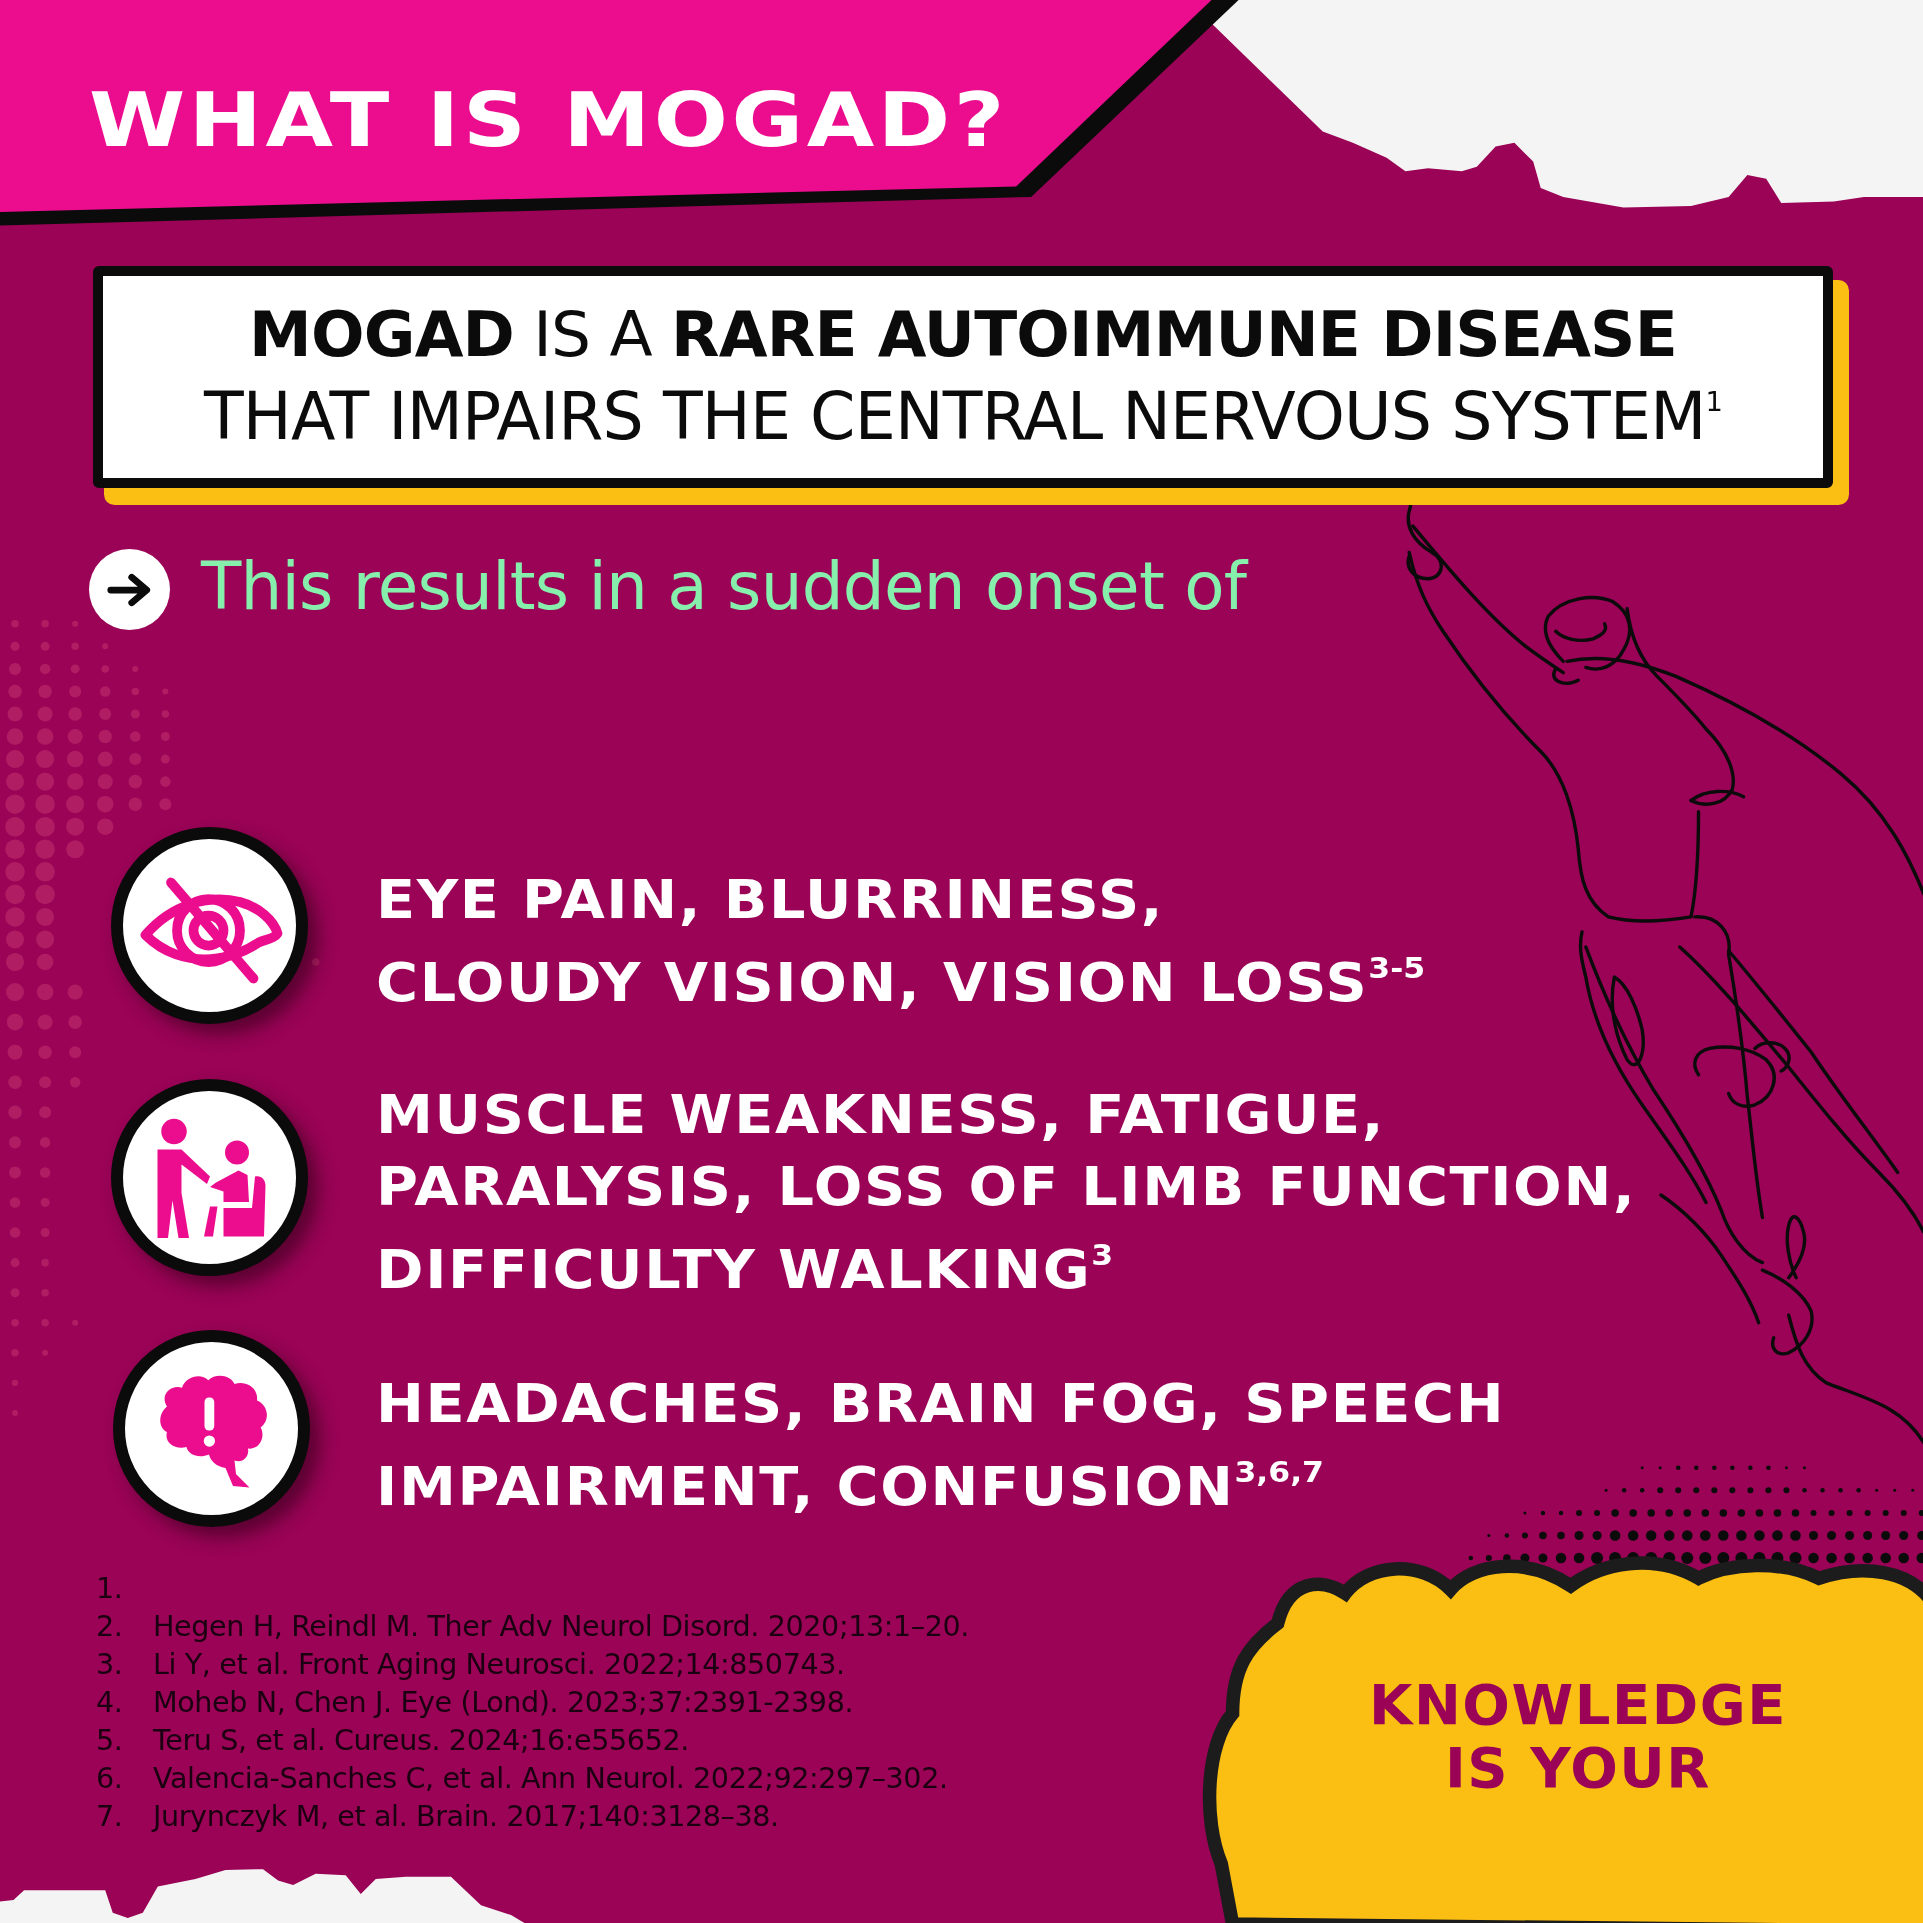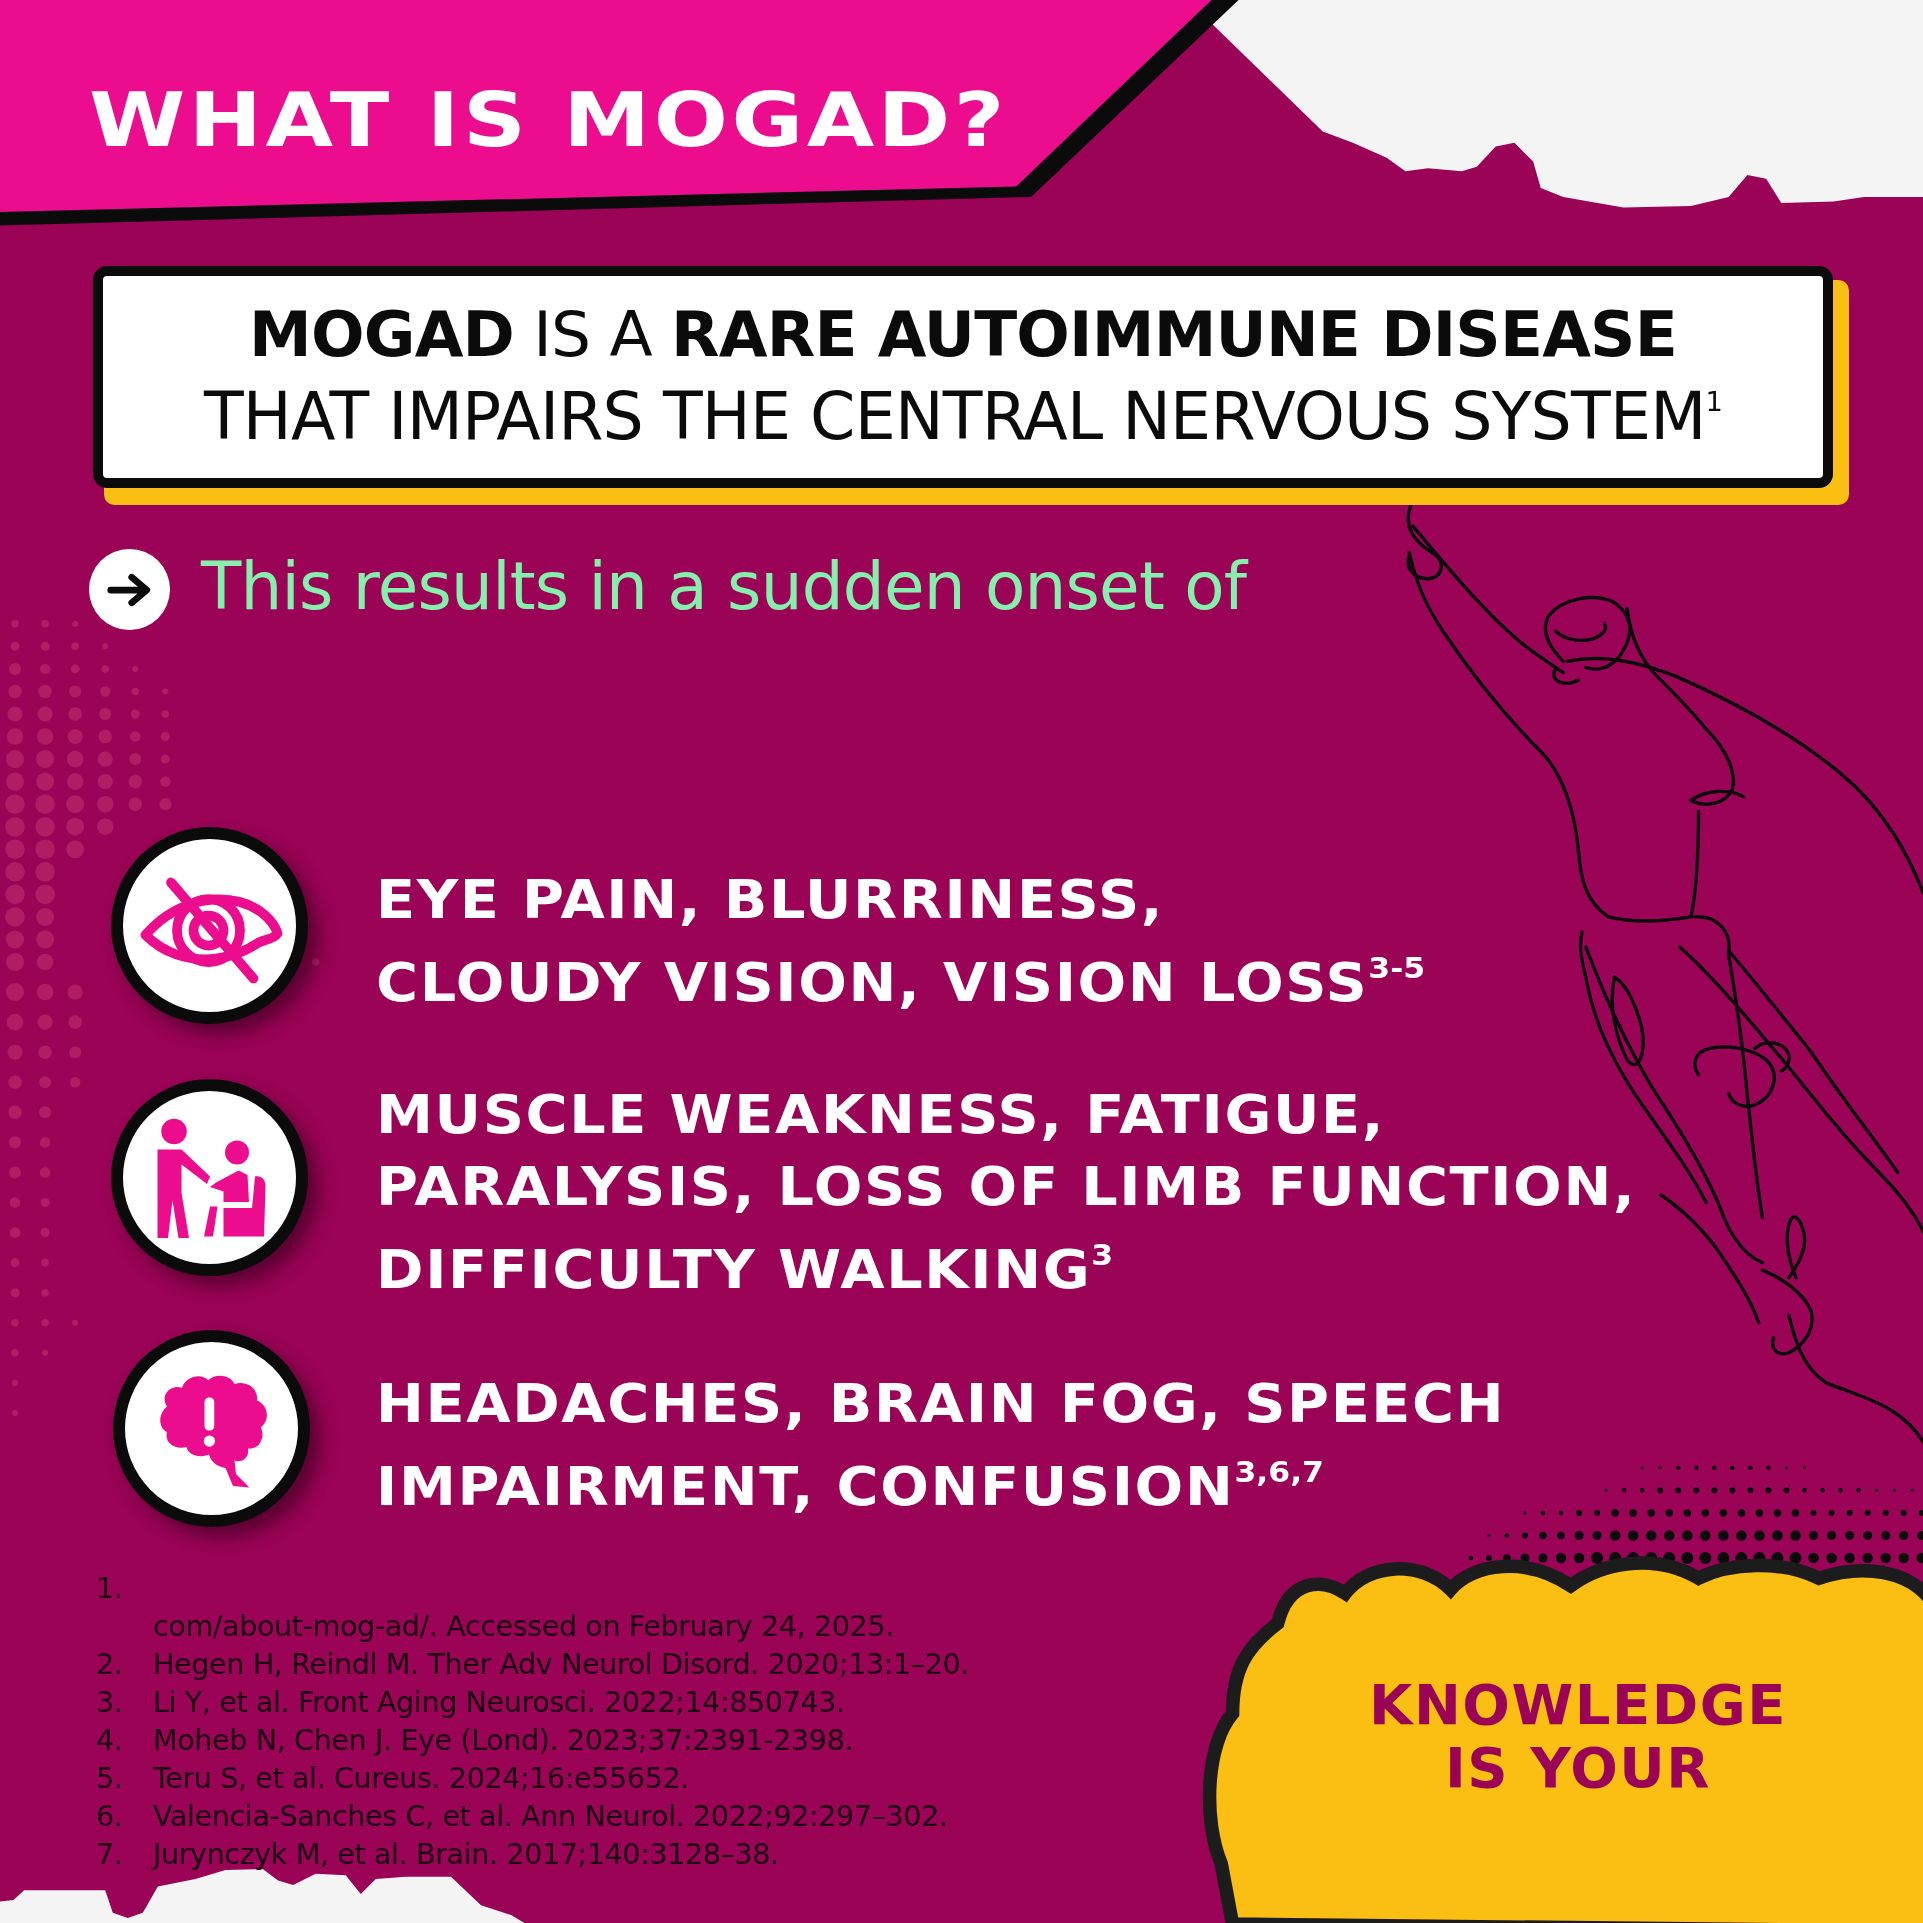--- a/index.html
+++ b/index.html
@@ -10,21 +10,21 @@
   .title {
     left: 89px; top: 83px; color: #ffffff;
     font-family: "DejaVu Sans", sans-serif; font-weight: bold;
     font-size: 74px; letter-spacing: 3px; transform: scaleX(1.18); transform-origin: left center;
     line-height: 1;
   }
 
   .banner-shadow { left: 104px; top: 280px; width: 1745px; height: 225px; background: #fbbf13; border-radius: 10.5px; }
   .banner {
     left: 93px; top: 266px; width: 1740px; height: 222px; box-sizing: border-box;
-    background: #ffffff; border: 10.5px solid #0b0b0b; border-radius: 14px;
+    background: #ffffff; border: 10.5px solid #0b0b0b; border-radius: 6px;
     display: flex; flex-direction: column; align-items: center; justify-content: center;
     font-family: "DejaVu Sans", sans-serif; color: #0b0b0b; gap: 8px;
   }
   .banner-line1 { font-size: 63px; line-height: 1.15; white-space: nowrap; letter-spacing: -0.8px; }
   .banner-line1 b { font-weight: bold; }
   .banner-line1 span.n { font-weight: normal; }
   .banner-line2 { font-size: 65px; line-height: 1.15; white-space: nowrap; letter-spacing: -0.8px; font-weight: normal; }
   sup.ref { font-size: 0.42em; vertical-align: super; position: relative; top: -0.2em; }
 
   .arrow-bullet {
@@ -376,21 +376,21 @@
   </svg>
 </div>
 <div class="abs symptom" style="left:376px; top:1368px;">
   <div>HEADACHES, BRAIN FOG, SPEECH</div>
   <div><span>IMPAIRMENT, CONFUSION</span><sup>3,6,7</sup></div>
 </div>
 
 <ol class="abs refs">
   <li>
       <span class="num">1.</span>
-      <span class="txt"><br><span>com/about-mog-ad/. Accessed on February 24, 2025.</span></span>
+      <span class="txt"><br></span>
     </li>
   <li>
       <span class="num">2.</span>
       <span class="txt">Hegen H, Reindl M. Ther Adv Neurol Disord. 2020;13:1–20.</span>
     </li>
   <li>
       <span class="num">3.</span>
       <span class="txt">Li Y, et al. Front Aging Neurosci. 2022;14:850743.</span>
     </li>
   <li>

